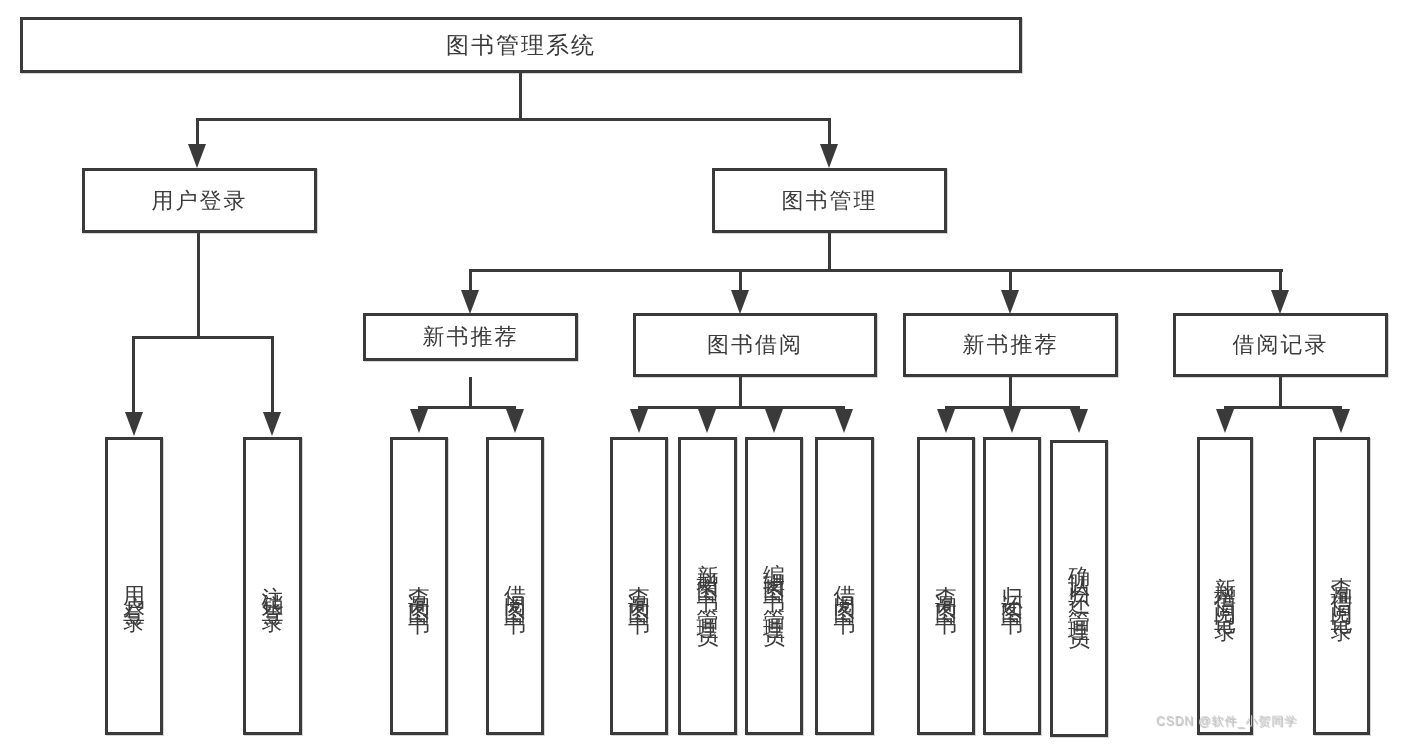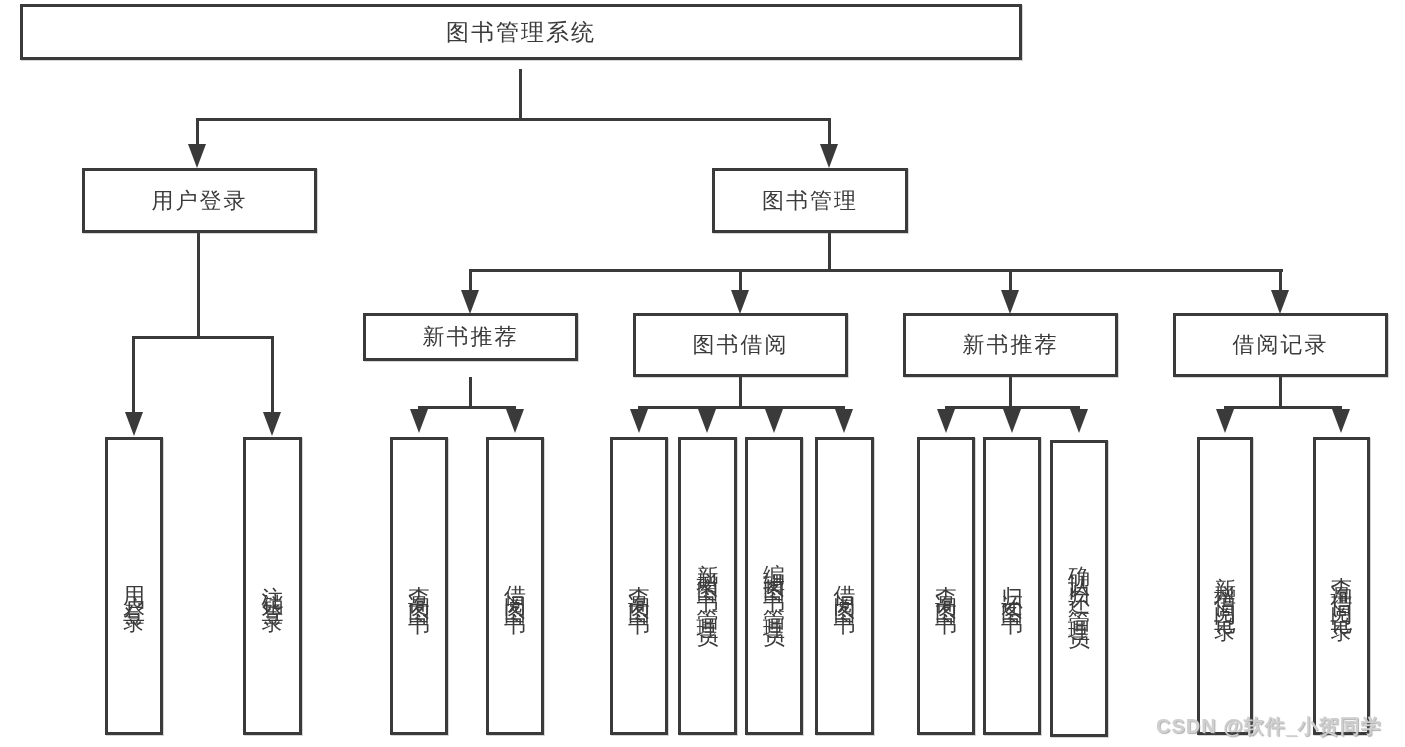--- a/index.html
+++ b/index.html
@@ -19,22 +19,22 @@
     font-size:22px;letter-spacing:9px;line-height:1.1;white-space:nowrap;
   }
   .vl{position:absolute;width:3px;background:#3a3a3a;}
   .hl{position:absolute;height:3px;background:#3a3a3a;}
   .ar{
     position:absolute;width:0;height:0;
     border-left:9px solid transparent;border-right:9px solid transparent;
     border-top:24px solid #3a3a3a;
   }
   .wm{
-    position:absolute;left:1156px;top:713px;font-size:20px;letter-spacing:1px;
-    color:#cfcfcf;text-shadow:1px 1px 1px rgba(125,125,125,.6);white-space:nowrap;font-weight:bold;
+    position:absolute;left:1156px;top:713px;font-size:12px;letter-spacing:1px;
+    color:#cfcfcf;text-shadow:1px 1px 1px rgba(125,125,125,.6);white-space:nowrap;
   }
 </style>
 </head>
 <body>
 
 <div class="canvas">
 
   <i class="vl" style="left:519px;top:69px;height:50px"></i>
   <i class="hl" style="left:197px;top:118px;width:634px"></i>
   <i class="vl" style="left:196px;top:118px;height:30px"></i>
@@ -76,35 +76,35 @@
   <i class="hl" style="left:945px;top:406px;width:135px"></i>
   <i class="ar" style="left:937px;top:409px"></i>
   <i class="ar" style="left:1003px;top:409px"></i>
   <i class="ar" style="left:1070px;top:409px"></i>
 
   <i class="vl" style="left:1279px;top:377px;height:31px"></i>
   <i class="hl" style="left:1224px;top:406px;width:118px"></i>
   <i class="ar" style="left:1216px;top:409px"></i>
   <i class="ar" style="left:1332px;top:409px"></i>
 
-  <div class="box h root" style="left:20px;top:4px;width:1002px;height:56px">
+  <div class="box h root" style="left:20px;top:17px;width:1002px;height:56px">
     <span>图书管理系统</span>
   </div>
 
   <div class="box h" style="left:82px;top:168px;width:235px;height:65px">
     <span>用户登录</span>
   </div>
-  <div class="box h" style="left:712px;top:168px;width:196px;height:65px">
+  <div class="box h" style="left:712px;top:168px;width:235px;height:65px">
     <span>图书管理</span>
   </div>
 
   <div class="box h" style="left:363px;top:313px;width:215px;height:48px">
     <span>新书推荐</span>
   </div>
-  <div class="box h" style="left:633px;top:313px;width:215px;height:64px">
+  <div class="box h" style="left:633px;top:313px;width:244px;height:64px">
     <span>图书借阅</span>
   </div>
   <div class="box h" style="left:903px;top:313px;width:215px;height:64px">
     <span>新书推荐</span>
   </div>
   <div class="box h" style="left:1173px;top:313px;width:215px;height:64px">
     <span>借阅记录</span>
   </div>
 
   <div class="box" style="left:105px;top:437px;width:58px;height:298px">

